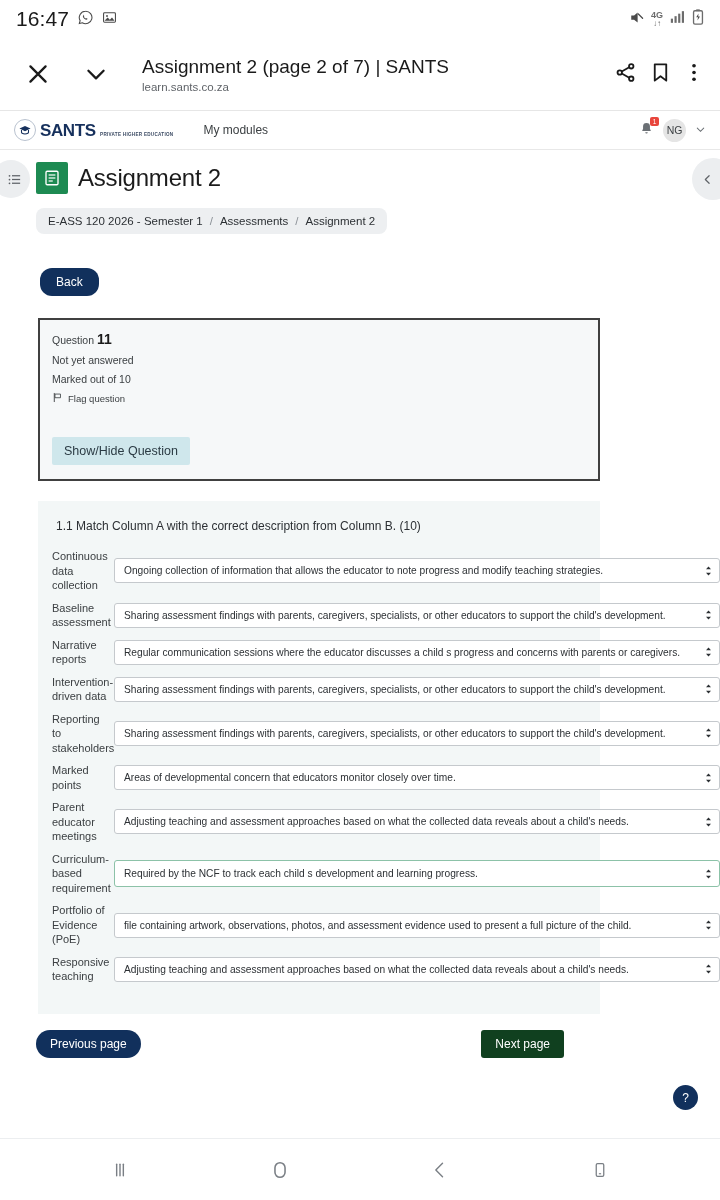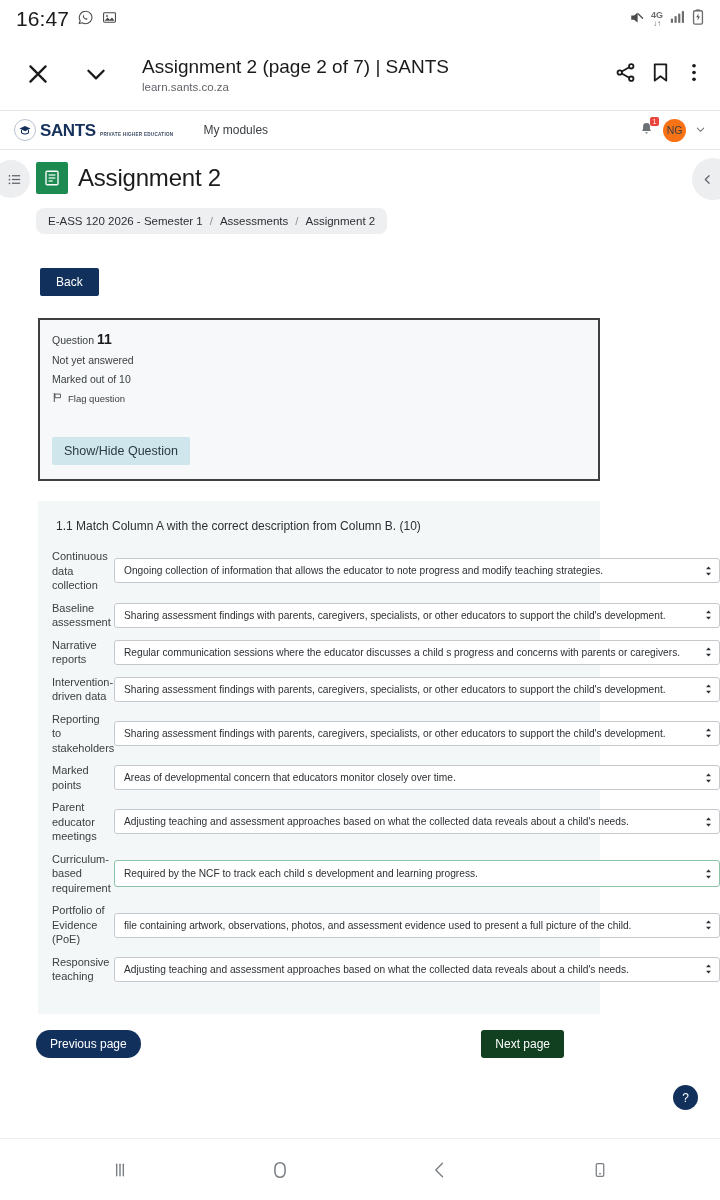--- a/index.html
+++ b/index.html
@@ -33,40 +33,40 @@
   .logo { display:flex; align-items:center; gap:4px; }
   .logo-badge { width:22px; height:22px; border-radius:50%; border:1.5px solid #b9c2cf; display:flex; align-items:center; justify-content:center; background:#fff; }
   .logo-txt { line-height:1; }
   .logo-name { font-size:17px; font-weight:bold; color:#16305c; letter-spacing:-.4px; }
   .logo-sub { font-size:4.6px; font-weight:bold; color:#3b4a63; letter-spacing:.28px; margin-top:1px; }
   .navitem { font-size:12px; color:#3c4043; margin-left:30px; }
   .hdr-right { margin-left:auto; display:flex; align-items:center; gap:9px; }
   .bell-wrap { position:relative; }
   .bell-badge { position:absolute; top:-4px; right:-5px; background:#e8453c; color:#fff; font-size:6.5px;
                 min-width:9px; height:9px; border-radius:2px; display:flex; align-items:center; justify-content:center; padding:0 1.5px; }
-  .avatar { width:23px; height:23px; border-radius:50%; background:#f97316; color:#3c4043;
+  .avatar { width:23px; height:23px; border-radius:50%; background:#e5e5e5; color:#3c4043;
             font-size:10.5px; display:flex; align-items:center; justify-content:center; }
 
   
   .pagebody { flex:1; position:relative; overflow:hidden; background:#fff; }
   .drawer-toggle { position:absolute; left:-8px; top:10px; width:38px; height:38px; border-radius:50%;
                    background:#eceef0; display:flex; align-items:center; justify-content:center; padding-left:6px; }
   .drawer-right { position:absolute; right:-14px; top:8px; width:42px; height:42px; border-radius:50%;
                   background:#eceef0; display:flex; align-items:center; justify-content:center; padding-right:12px; }
 
   .titlerow { display:flex; align-items:center; gap:10px; padding:12px 0 0 36px; }
   .quiz-icon { width:32px; height:32px; background:#1d8a52; display:flex; align-items:center; justify-content:center; border-radius:2px; flex:none; }
   .pagetitle { font-size:24px; color:#1b1b1b; font-weight:normal; letter-spacing:-.2px; }
 
   .breadcrumb { margin:14px 0 0 36px; background:#edeff1; border-radius:8px; display:inline-flex;
                 align-items:center; padding:7px 12px; font-size:11.5px; color:#2c3034; gap:7px; }
   .bc-sep { color:#8a9096; }
 
   .backbtn { margin:34px 0 0 40px; background:#11305c; color:#fff; font-size:12px;
-             padding:7px 16px; border:none; border-radius:2px; display:inline-block; }
+             padding:7px 16px; border:none; border-radius:12px; display:inline-block; }
 
   
   .qbox { margin:22px 0 0 38px; width:562px; background:#f6f8f9; border:2px solid #404040; padding:11px 12px 14px; }
   .qline { font-size:10.5px; color:#3c4043; margin-bottom:7px; }
   .qnum { font-size:14px; color:#1b1b1b; font-weight:bold; }
   .flagline { display:flex; align-items:center; gap:5px; font-size:9.5px; color:#3c4043; }
   .showhide { margin-top:32px; display:inline-block; background:#cfe7ec; color:#2b3b44;
               font-size:12.5px; padding:7px 12px; border:none; border-radius:2px; }
 
   

